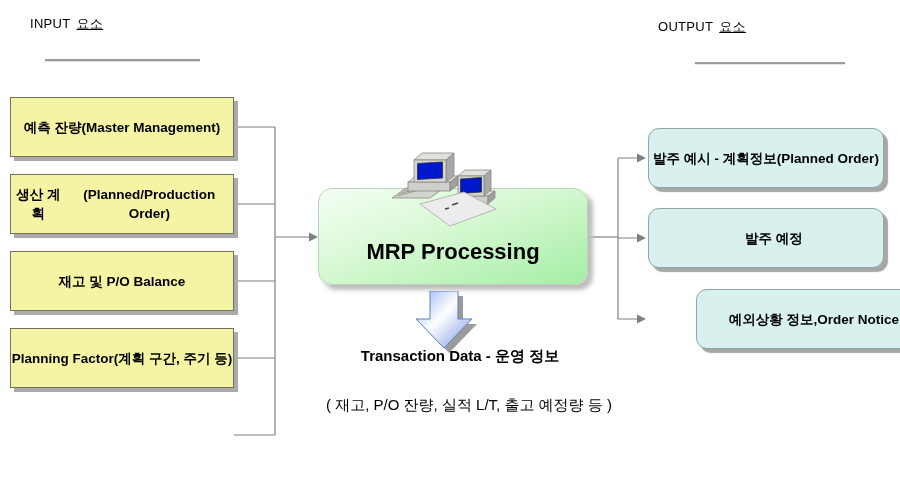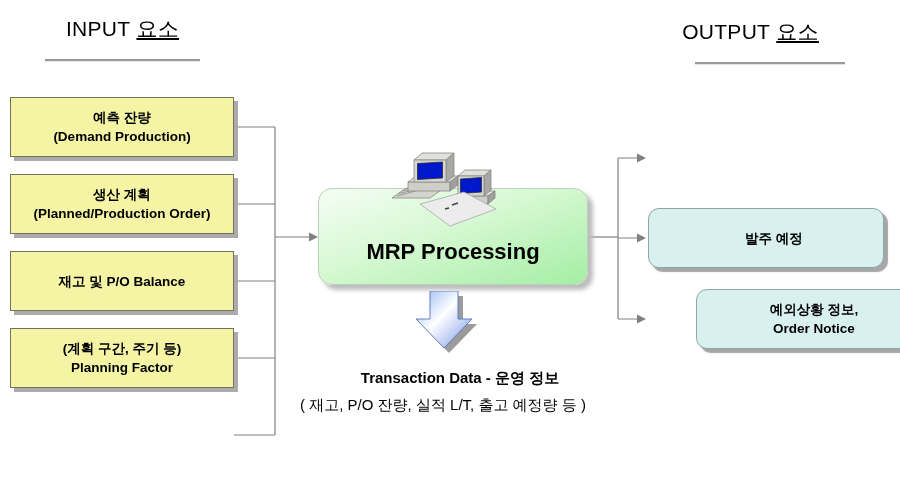--- a/index.html
+++ b/index.html
@@ -2,51 +2,51 @@
 <html><head>
 <meta charset="utf-8">
 <style>
   html,body{margin:0;padding:0;background:#ffffff;}
   .canvas{
     position:relative;width:900px;height:492px;overflow:hidden;background:#ffffff;
     font-family:"Liberation Sans","DejaVu Sans",sans-serif;color:#000;
   }
   svg.connectors{position:absolute;left:0;top:0;z-index:1;}
   .hdr{
-    position:absolute;z-index:2;font-size:21px;letter-spacing:.3px;
-    text-align:center;white-space:nowrap;
+    position:absolute;z-index:2;font-size:13px;letter-spacing:.3px;
+    white-space:nowrap;
   }
   .hdr .pre{margin-right:6px;}
   .hdr .und{text-decoration:underline;}
   .hdr-rule{position:absolute;z-index:2;height:2px;background:#9a9a9a;border-bottom:1px solid #e4e4e4;}
   .box{
-    position:absolute;z-index:2;display:flex;flex-direction:column;align-items:center;justify-content:center;
+    position:absolute;z-index:2;display:flex;flex-direction:row;align-items:center;justify-content:center;
     text-align:center;font-weight:bold;font-size:13.5px;line-height:19px;box-sizing:border-box;
   }
   .box-yellow{
     left:10px;width:224px;height:60px;background:#f4f4a4;border:1px solid #73735c;
     box-shadow:4px 4px 0 #ababab;
   }
   .box-cyan{
     left:648px;width:236px;height:60px;background:#d9f1ee;border:1px solid #8fa7a7;
     border-radius:11px;box-shadow:4px 4px 1px #a6a6a6;
   }
   .process-box{
     position:absolute;z-index:2;left:318px;top:188px;width:270px;height:97px;box-sizing:border-box;
     border:1px solid #bcd2bc;border-radius:14px;
     background:linear-gradient(160deg,#f4fef4 0%,#d6f8d2 45%,#a4eea4 100%);
     box-shadow:5px 5px 4px #bdbdbd;
     display:flex;align-items:flex-end;justify-content:center;
     font-weight:bold;font-size:22px;padding-bottom:19px;
   }
   .icon-computers{position:absolute;z-index:3;left:390px;top:146px;}
   .icon-down-arrow{position:absolute;z-index:2;left:411px;top:291px;}
-  .trans-title{position:absolute;z-index:2;left:300px;top:369px;width:320px;text-align:center;
+  .trans-title{position:absolute;z-index:2;left:300px;top:347px;width:320px;text-align:center;
     font-weight:bold;font-size:15px;white-space:nowrap;}
-  .trans-detail{position:absolute;z-index:2;left:238px;top:396px;width:410px;text-align:center;
+  .trans-detail{position:absolute;z-index:2;left:264px;top:396px;width:410px;text-align:center;
     font-size:15px;white-space:nowrap;}
 </style>
 </head>
 <body>
 
 <div class="canvas">
 
   <svg class="connectors" width="900" height="492" viewBox="0 0 900 492">
     <g stroke="#808080" stroke-width="1.2" fill="none">
       <path d="M234 127 H275 M234 204 H275 M234 281 H275 M234 358 H275 M234 435 H275"></path>
@@ -69,32 +69,32 @@
   </div>
   <div class="hdr-rule" style="left:45px;top:59px;width:155px;"></div>
 
   <div class="hdr" style="left:658px;top:18px;width:185px;">
     <span class="pre">OUTPUT</span><span class="und">요소</span>
   </div>
   <div class="hdr-rule" style="left:695px;top:62px;width:150px;"></div>
 
   <div class="box box-yellow" style="top:97px;">
     <div>예측 잔량</div>
-    <div>(Demand Production)</div>
+    <div>(Master Management)</div>
   </div>
   <div class="box box-yellow" style="top:174px;">
     <div>생산 계획</div>
     <div>(Planned/Production Order)</div>
   </div>
   <div class="box box-yellow" style="top:251px;">
     <div>재고 및 P/O Balance</div>
   </div>
   <div class="box box-yellow" style="top:328px;">
+    <div>Planning Factor</div>
     <div>(계획 구간, 주기 등)</div>
-    <div>Planning Factor</div>
   </div>
 
   <div class="process-box">
     <span>MRP Processing</span>
   </div>
 
   <svg class="icon-computers" width="122" height="84" viewBox="0 0 122 84">
 
     <g>
       <polygon points="2,52 40,52 54,42 16,42" fill="#d4d4ce" stroke="#888" stroke-width="0.8"></polygon>
@@ -132,20 +132,24 @@
       <linearGradient id="ag" x1="0" y1="0" x2="1" y2="1">
         <stop offset="0" stop-color="#8fb0f2"></stop>
         <stop offset="0.45" stop-color="#ffffff"></stop>
         <stop offset="1" stop-color="#7794e6"></stop>
       </linearGradient>
     </defs>
     <polygon points="24,5 52,5 52,33 66,33 38,62 10,33 24,33" fill="#9b9b9b"></polygon>
     <polygon points="19,0 47,0 47,28 61,28 33,57 5,28 19,28" fill="url(#ag)" stroke="#5f7ec2" stroke-width="1"></polygon>
   </svg>
 
+  <div class="box box-cyan" style="top:128px;">
+    <div>발주 예시 - 계획정보</div>
+    <div>(Planned Order)</div>
+  </div>
   <div class="box box-cyan" style="top:208px;padding-left:16px;">
     <div>발주 예정</div>
   </div>
   <div class="box box-cyan" style="top:289px;margin-left:48px;">
     <div>예외상황 정보,</div>
     <div>Order Notice</div>
   </div>
 
   <div class="trans-title">Transaction Data - 운영 정보</div>
   <div class="trans-detail">( 재고, P/O 잔량, 실적 L/T, 출고 예정량 등 )</div>

